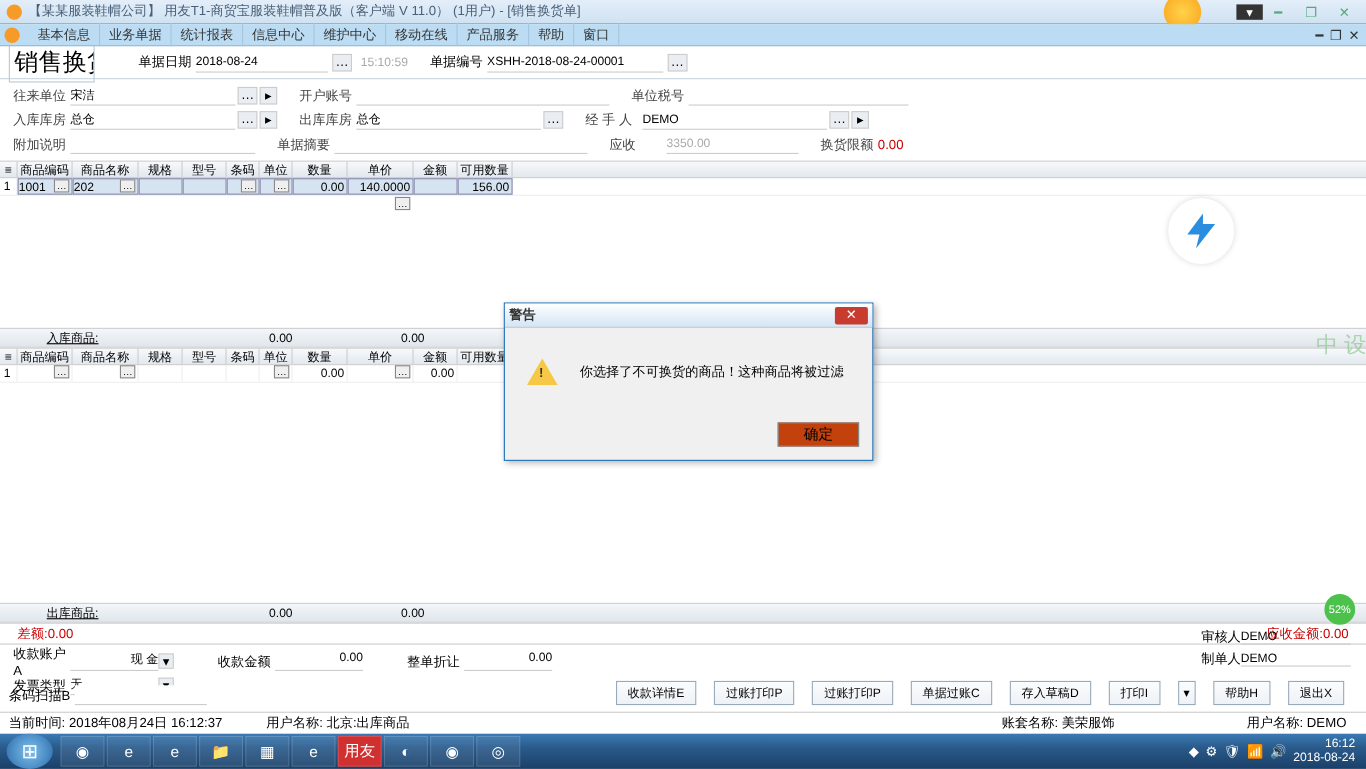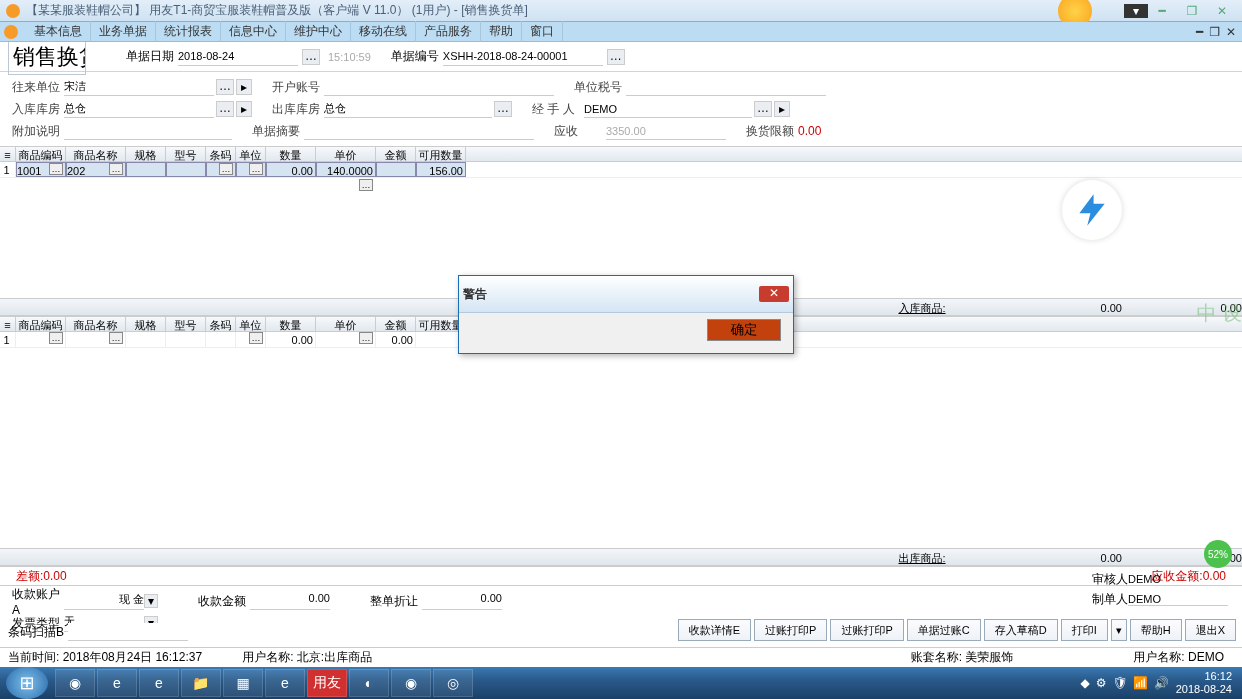--- a/index.html
+++ b/index.html
@@ -29,40 +29,40 @@
 .header-form .seg { display: flex; align-items: center; margin-right: 20px; }
 .red { color: #c00; }
 .grey { color: #aaa; }
 .grid-head { background: linear-gradient(#f7f9fc, #e2e8ee); height: 16px; display: flex; border-top: 1px solid #ccc; border-bottom: 1px solid #ccc; }
 .grid-head .cell { border-right: 1px solid #ccc; text-align: center; font-size: 11px; line-height: 16px; }
 .grid-row { height: 16px; display: flex; border-bottom: 1px solid #eee; }
 .grid-row .cell { border-right: 1px solid #eee; text-align: right; padding-right: 2px; font-size: 11px; line-height: 16px; }
 .grid-row .cell.sel { background: #d6e4f2; border: 1px solid #88a; }
 .grid-row .cell .dots3 { width: 14px; height: 12px; background: #EFEFEF; border: 1px solid #888; display: inline-block; text-align: center; line-height: 10px; font-size: 9px; float: right; cursor: pointer; }
 .area { height: 120px; }
-.section-label { height: 18px; background: linear-gradient(#f3f6fa, #e0e6ec); border-top: 1px solid #ccc; border-bottom: 1px solid #ccc; display: flex; justify-content: flex-end; }
+.section-label { height: 18px; background: linear-gradient(#f3f6fa, #e0e6ec); border-top: 1px solid #ccc; border-bottom: 1px solid #ccc; display: flex; }
 .section-label .lab { width: 100px; text-align: center; text-decoration: underline; font-size: 11px; line-height: 18px; }
 .section-label .num { width: 150px; text-align: right; font-size: 11px; line-height: 18px; }
 .dialog { position: absolute; left: 458px; top: 275px; width: 336px; background: #f0f0f0; border: 1px solid #1a6db5; box-shadow: 2px 2px 6px rgba(0,0,0,0.3); }
-.dialog .dlg-title { height: 37px; background: linear-gradient(#fff, #d4e5f4); display: flex; align-items: center; padding: 0 4px; border-bottom: 1px solid #b5c9db; }
+.dialog .dlg-title { height: 22px; background: linear-gradient(#fff, #d4e5f4); display: flex; align-items: center; padding: 0 4px; border-bottom: 1px solid #b5c9db; }
 .dialog .dlg-title span { flex: 1; font-weight: bold; color: #333; }
 .dialog .dlg-close { width: 30px; height: 16px; background: #c83c30; color: #fff; text-align: center; line-height: 15px; border-radius: 2px; cursor: pointer; }
 .dialog .dlg-body { padding: 28px 20px; display: flex; align-items: center; gap: 20px; }
 .dialog .warn-ico { width: 0; height: 0; border-left: 14px solid transparent; border-right: 14px solid transparent; border-bottom: 24px solid #f7c846; position: relative; }
 .dialog .warn-ico::after { content: "!"; position: absolute; left: -3px; top: 6px; font-weight: bold; color: #333; }
 .dialog .dlg-foot { padding: 6px 12px 12px; text-align: right; }
 .dialog .dlg-foot button { width: 74px; height: 22px; border: 1px solid #888; background: #c2410c; cursor: pointer; }
 .totals-bar { height: 20px; border-top: 1px solid #ccc; border-bottom: 1px solid #ccc; display: flex; align-items: center; padding: 0 16px; }
 .totals-bar .diff { flex: 1; }
 .bottom-form { padding: 4px 12px; display: flex; flex-wrap: wrap; }
 .bottom-form .seg { display: flex; align-items: center; margin-right: 40px; height: 22px; }
 .bottom-form .lbl { width: 52px; }
 .bottom-form .val { border-bottom: 1px solid #ccc; min-width: 80px; height: 18px; font-size: 11px; text-align: right; }
 .bottom-form .dd { width: 14px; height: 14px; background: #eaeef3; border: 1px solid #ccc; text-align: center; line-height: 12px; cursor: pointer; }
-.action-bar { position: absolute; right: 6px; bottom: 58px; display: flex; gap: 3px; }
+.action-bar { position: absolute; right: 20px; bottom: 58px; display: flex; gap: 16px; }
 .action-bar button { height: 22px; padding: 0 10px; font-size: 11px; background: linear-gradient(#fbfcfe,#eef2f6); border: 1px solid #9ab; cursor: pointer; }
 .action-bar .dd2 { width: 16px; padding: 0; }
 .status-bar { position: absolute; bottom: 32px; left: 0; right: 0; height: 20px; background: #fff; border-top: 1px solid #ccc; display: flex; align-items: center; padding: 0 8px; }
 .status-bar .seg { margin-right: 40px; }
 .taskbar { position: absolute; bottom: 0; left: 0; right: 0; height: 32px; background: linear-gradient(#3a7ab5, #2a5a8a 40%, #1a4068); display: flex; align-items: center; }
 .taskbar .start { width: 42px; height: 32px; background: radial-gradient(circle, #7ec0ee, #2a6aa8); border-radius: 50%; margin: 0 6px; display: flex; align-items: center; justify-content: center; color: #fff; font-size: 18px; }
 .taskbar .ticon { width: 40px; height: 28px; margin: 0 1px; background: rgba(255,255,255,0.08); border: 1px solid rgba(255,255,255,0.15); display: flex; align-items: center; justify-content: center; color: #fff; font-size: 14px; }
 .taskbar .tray { margin-left: auto; color: #fff; font-size: 11px; display: flex; align-items: center; gap: 6px; padding-right: 10px; }
 .taskbar .tray .ico { font-size: 12px; }
 .taskbar .clock { text-align: right; line-height: 13px; }
@@ -329,20 +329,24 @@
   <div class="seg"><span>用户名称:</span> <span>北京:出库商品</span></div>
   <div class="seg" style="margin-left:auto;margin-right:120px"><span>账套名称:</span> <span>美荣服饰</span></div>
   <div class="seg" style="margin-right:10px"><span>用户名称:</span> <span>DEMO</span></div>
 </div>
 
 <div class="dialog">
   <div class="dlg-title">
     <span>警告</span>
     <div class="dlg-close">✕</div>
   </div>
+  <div class="dlg-body">
+    <div class="warn-ico"></div>
+    <div>你选择了不可换货的商品！这种商品将被过滤</div>
+  </div>
   <div class="dlg-foot">
     <button>确定</button>
   </div>
 </div>
 
 <div class="bird-ico">
   <svg viewBox="0 0 24 24">
       <path fill="#2a8de0" d="M13 2 L4 14 L11 14 L9 22 L20 8 L13 8 Z"></path>
     </svg>
 </div>

